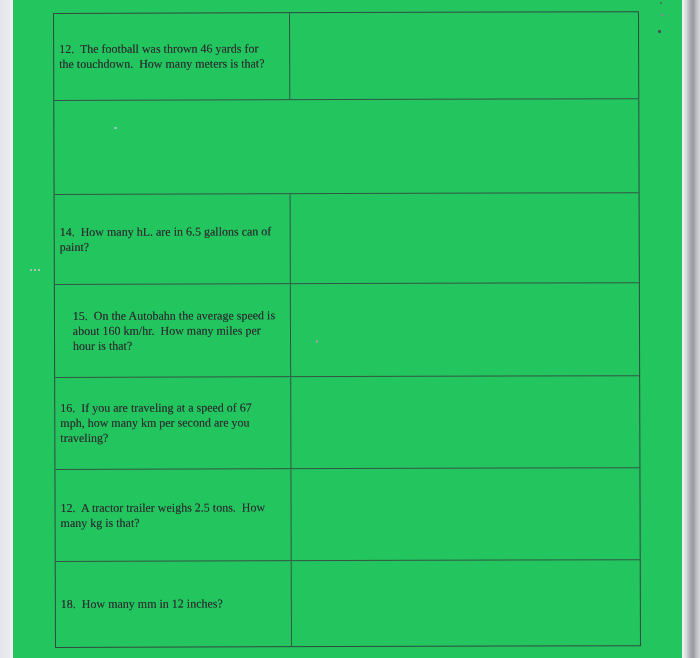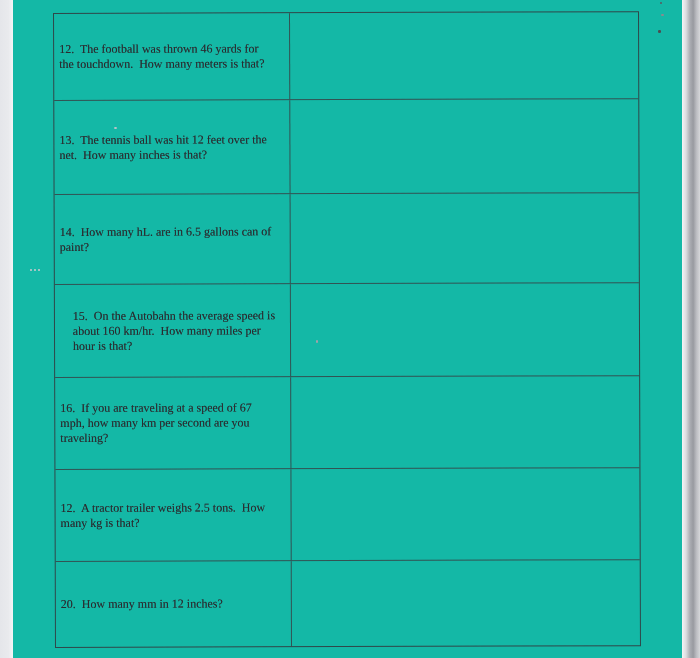--- a/index.html
+++ b/index.html
@@ -8,21 +8,21 @@
     width: 700px;
     height: 658px;
     background: #fcfcfd;
     overflow: hidden;
     font-family: "Liberation Serif", "DejaVu Serif", serif;
   }
   .page {
     position: relative;
     width: 700px;
     height: 658px;
-    background: #14b8a6;
+    background: #22c55e;
   }
   
   .left-strip {
     position: absolute;
     left: 0; top: 0;
     width: 13px; height: 658px;
     background: linear-gradient(to right, #e5e6ea 0%, #e9eaed 65%, #f5f5f7 100%);
   }
   
   .right-edge {
@@ -98,24 +98,20 @@
 
     <div class="t-row r0">
       <div class="q-cell">
         <span class="q-text">12.  The football was thrown 46 yards for
 the touchdown.  How many meters is that?</span>
       </div>
       <div class="a-cell"></div>
     </div>
 
     <div class="t-row r1">
-      <div class="q-cell">
-        <span class="q-text">13.  The tennis ball was hit 12 feet over the
-net.  How many inches is that?</span>
-      </div>
       <div class="a-cell"></div>
     </div>
 
     <div class="t-row r2">
       <div class="q-cell">
         <span class="q-text">14.  How many hL. are in 6.5 gallons can of
 paint?</span>
       </div>
       <div class="a-cell"></div>
     </div>
@@ -141,21 +137,21 @@
     <div class="t-row r5">
       <div class="q-cell">
         <span class="q-text">12.  A tractor trailer weighs 2.5 tons.  How
 many kg is that?</span>
       </div>
       <div class="a-cell"></div>
     </div>
 
     <div class="t-row r6 last">
       <div class="q-cell">
-        <span class="q-text">20.  How many mm in 12 inches?</span>
+        <span class="q-text">18.  How many mm in 12 inches?</span>
       </div>
       <div class="a-cell"></div>
     </div>
 
   </div>
 
   <div class="speck sp1"></div>
   <div class="speck sp2"></div>
   <div class="speck sp3"></div>
   <div class="speck sp4"></div>

